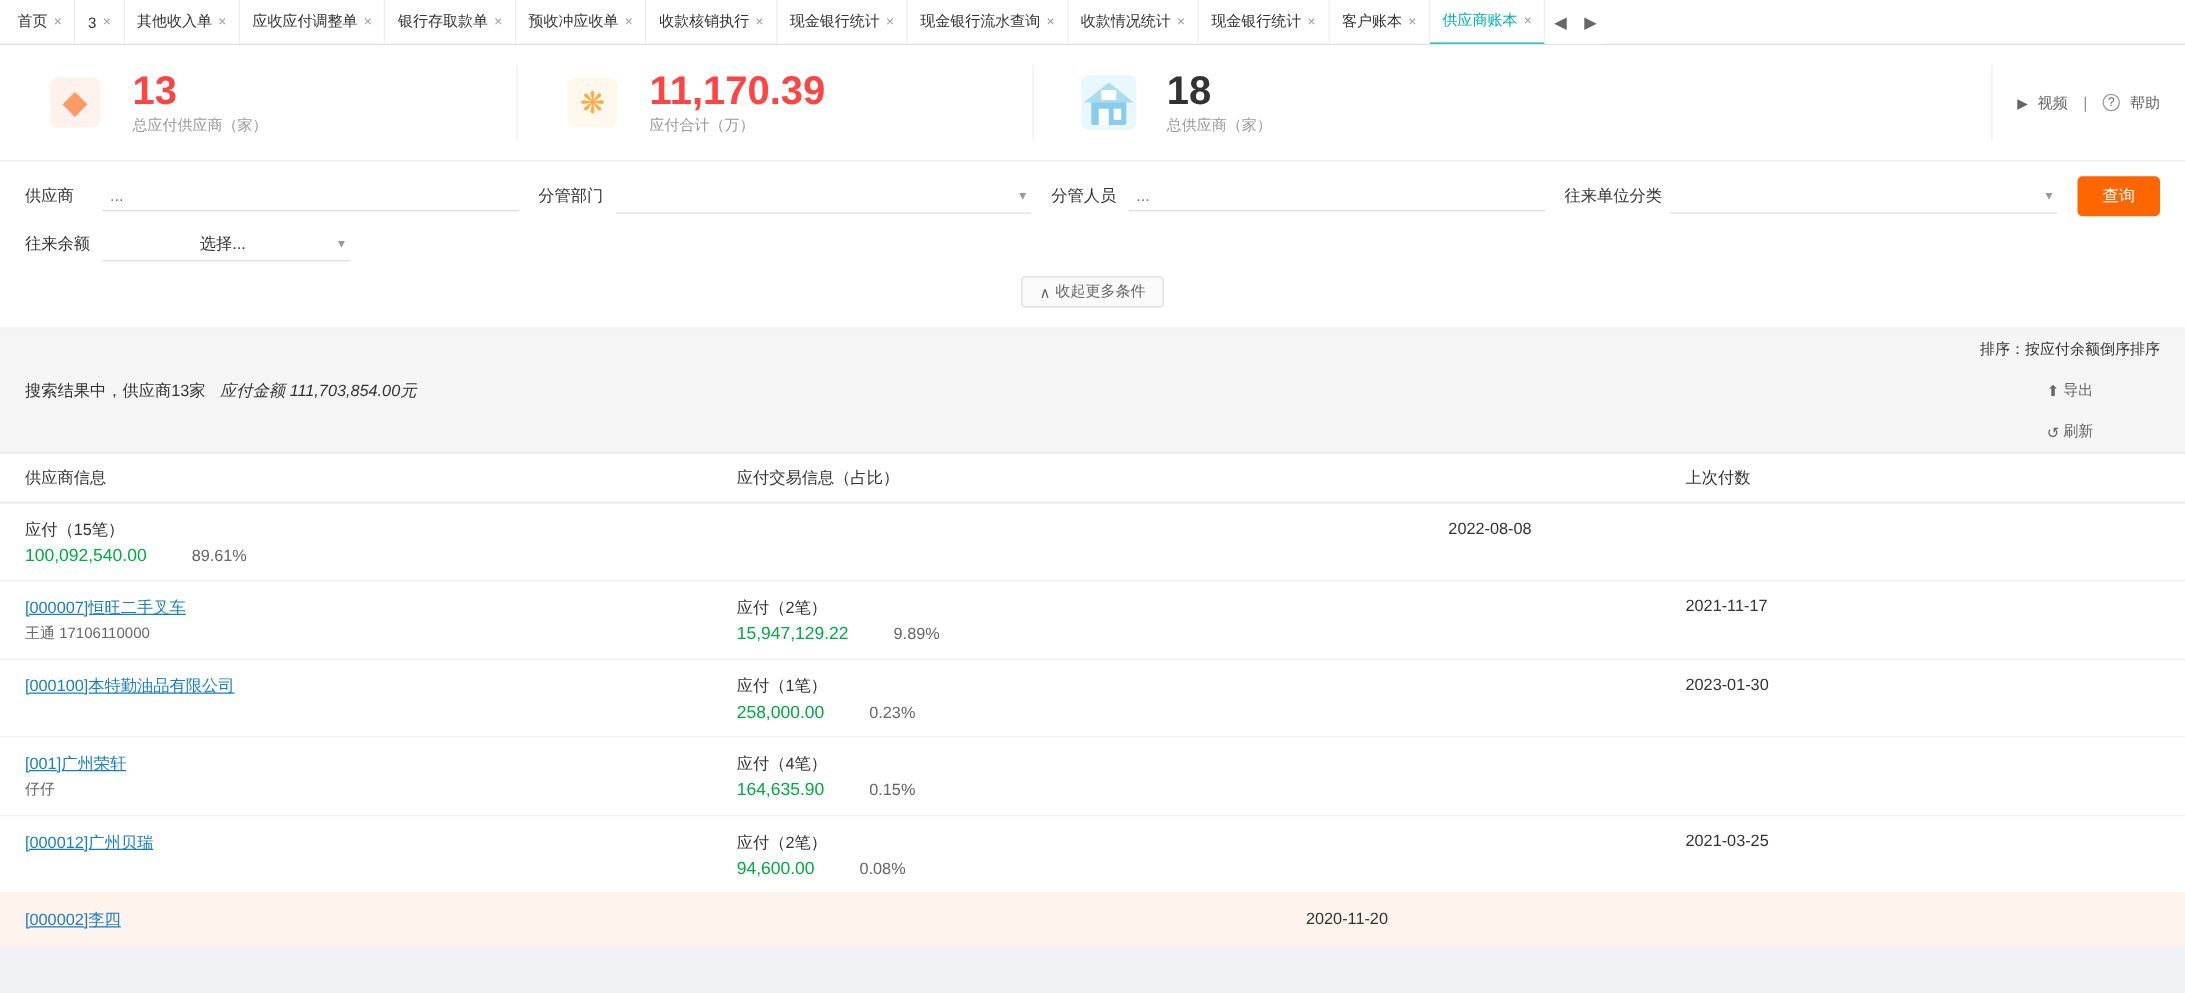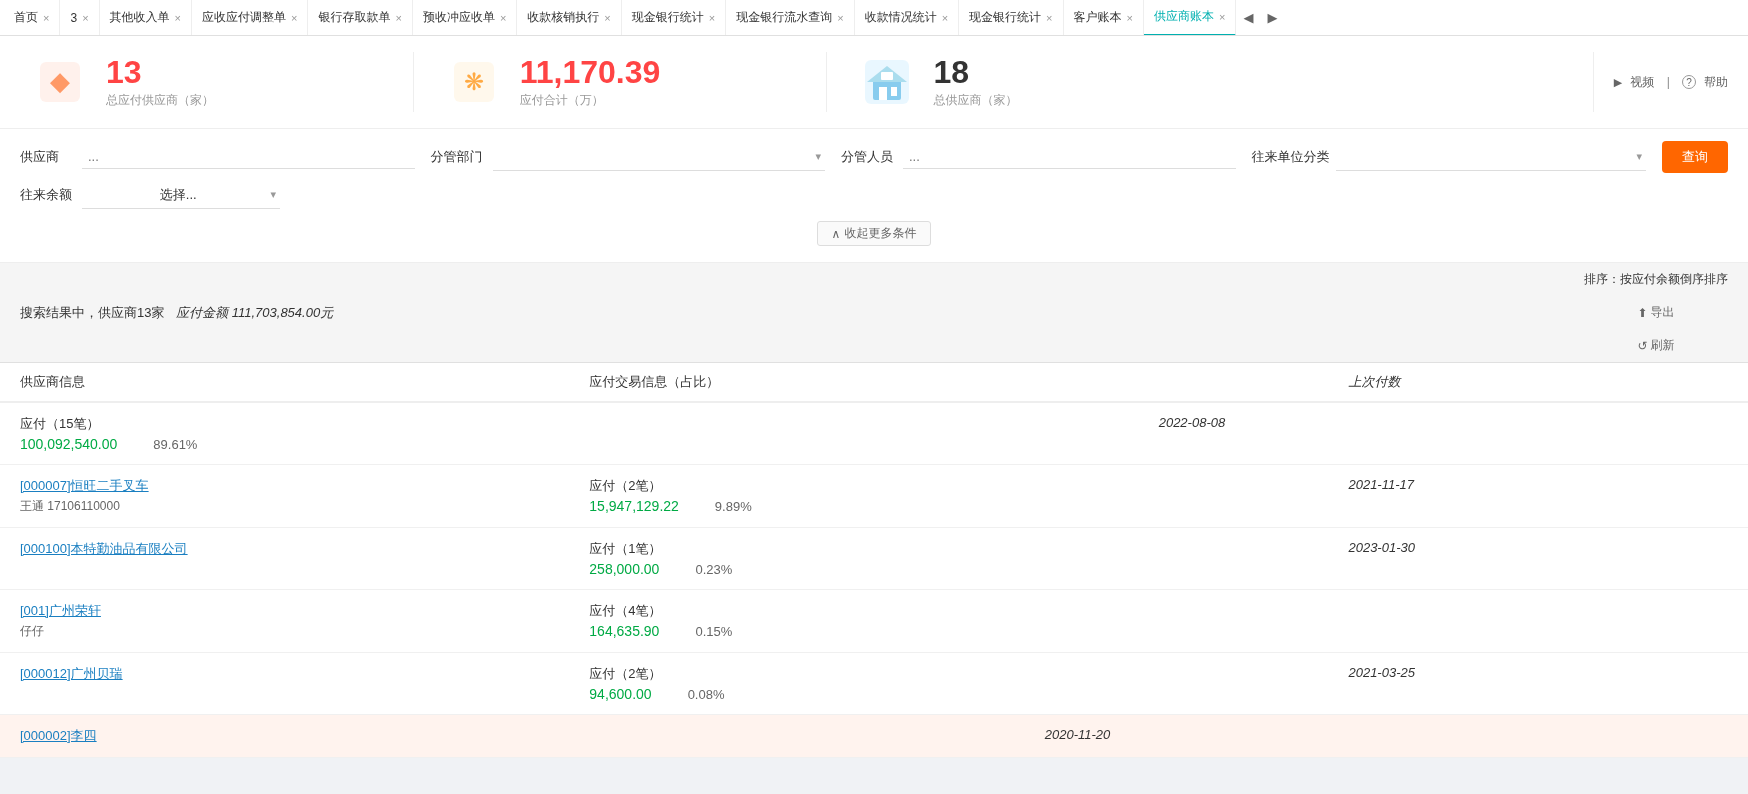--- a/index.html
+++ b/index.html
@@ -227,21 +227,21 @@
       display: flex;
       background: #fff;
       border-bottom: 2px solid #eee;
       padding: 10px 20px;
       font-size: 13px;
       color: #333;
       font-weight: 500;
     }
     .col-supplier { flex: 3; }
     .col-transaction { flex: 4; }
-    .col-lastpay { flex: 2; font-style: italic; }
+    .col-lastpay { flex: 2; }
 
     .table-row {
       display: flex;
       padding: 12px 20px;
       border-bottom: 1px solid #f0f0f0;
       align-items: flex-start;
       font-size: 13px;
     }
     .table-row.highlighted { background: #fff3ee; }
 

